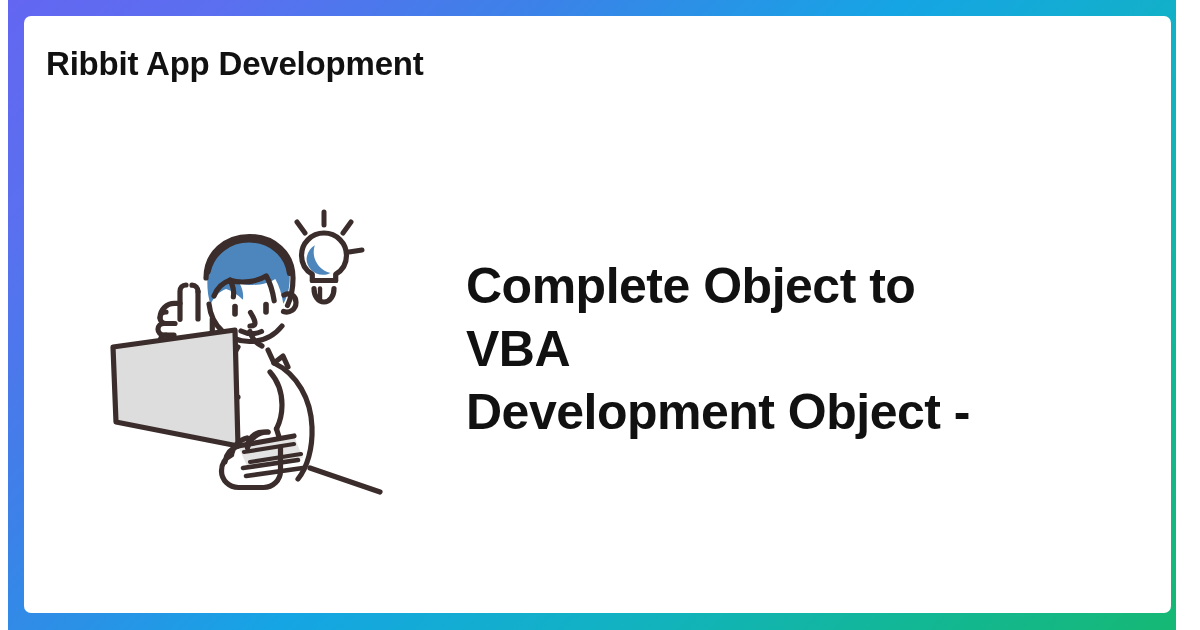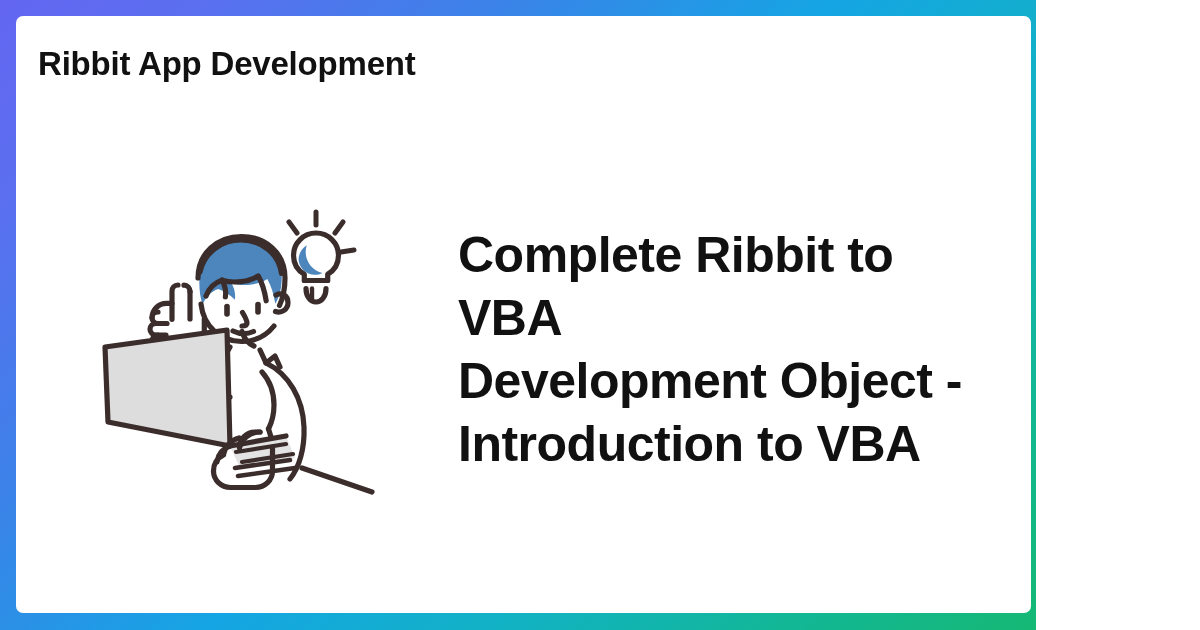--- a/index.html
+++ b/index.html
@@ -11,32 +11,33 @@
     width: 1200px;
     height: 630px;
     overflow: hidden;
     font-family: "Liberation Sans", "DejaVu Sans", sans-serif;
     background: #ffffff;
   }
 
   
   .og-frame {
     position: relative;
-    width: 1036px;
+    width: 1168px;
     height: 630px;
     box-sizing: border-box;
     background: linear-gradient(135deg,
                 #6366f1 0%,
                 #5b6ff0 12%,
                 #3b82e8 30%,
                 #15a5e4 50%,
                 #12b2c4 68%,
                 #12b795 85%,
                 #16b874 100%);
     padding: 16px 5px 17px 16px;
+    margin-left: 8px;
   }
 
   .og-card {
     position: relative;
     width: 100%;
     height: 100%;
     box-sizing: border-box;
     background: #ffffff;
     border-radius: 7px;
     overflow: hidden;
@@ -208,21 +209,20 @@
               <path d="M149.5 247.5c0-8.5 7-15.5 15.5-15.5h5"></path>
             </g>
 
             <path d="M212 268 L282 292"></path>
           </g>
         </svg>
       </div>
 
       <div class="headline-wrap">
         <h2 class="headline">
-          <span>Complete Ribbit to VBA</span><br>
+          <span>Complete Object to VBA</span><br>
           <span>Development Object -</span><br>
-          <span>Introduction to VBA</span>
         </h2>
       </div>
 
     </div>
   </div>
 </div>
 
 </body></html>

